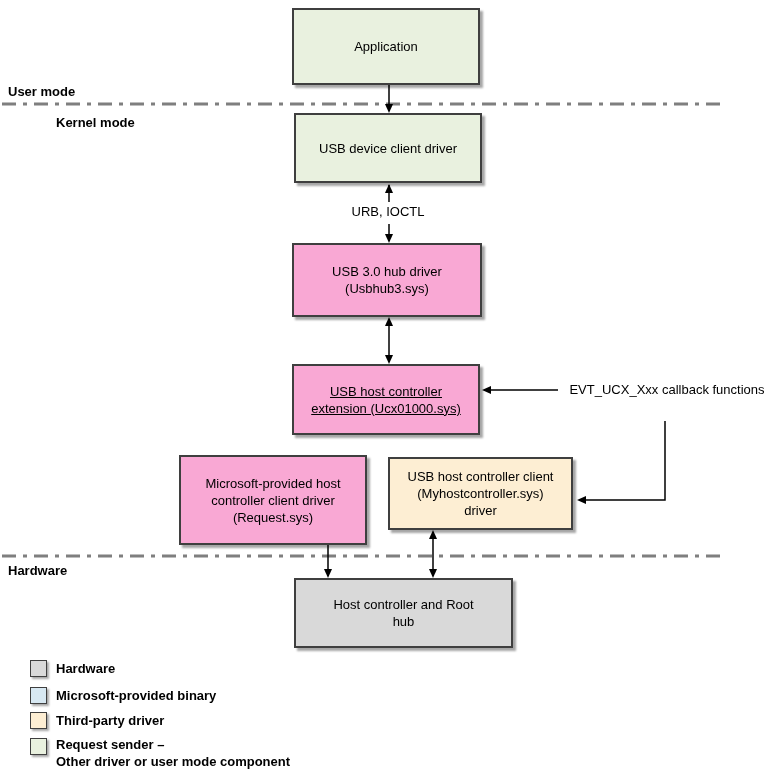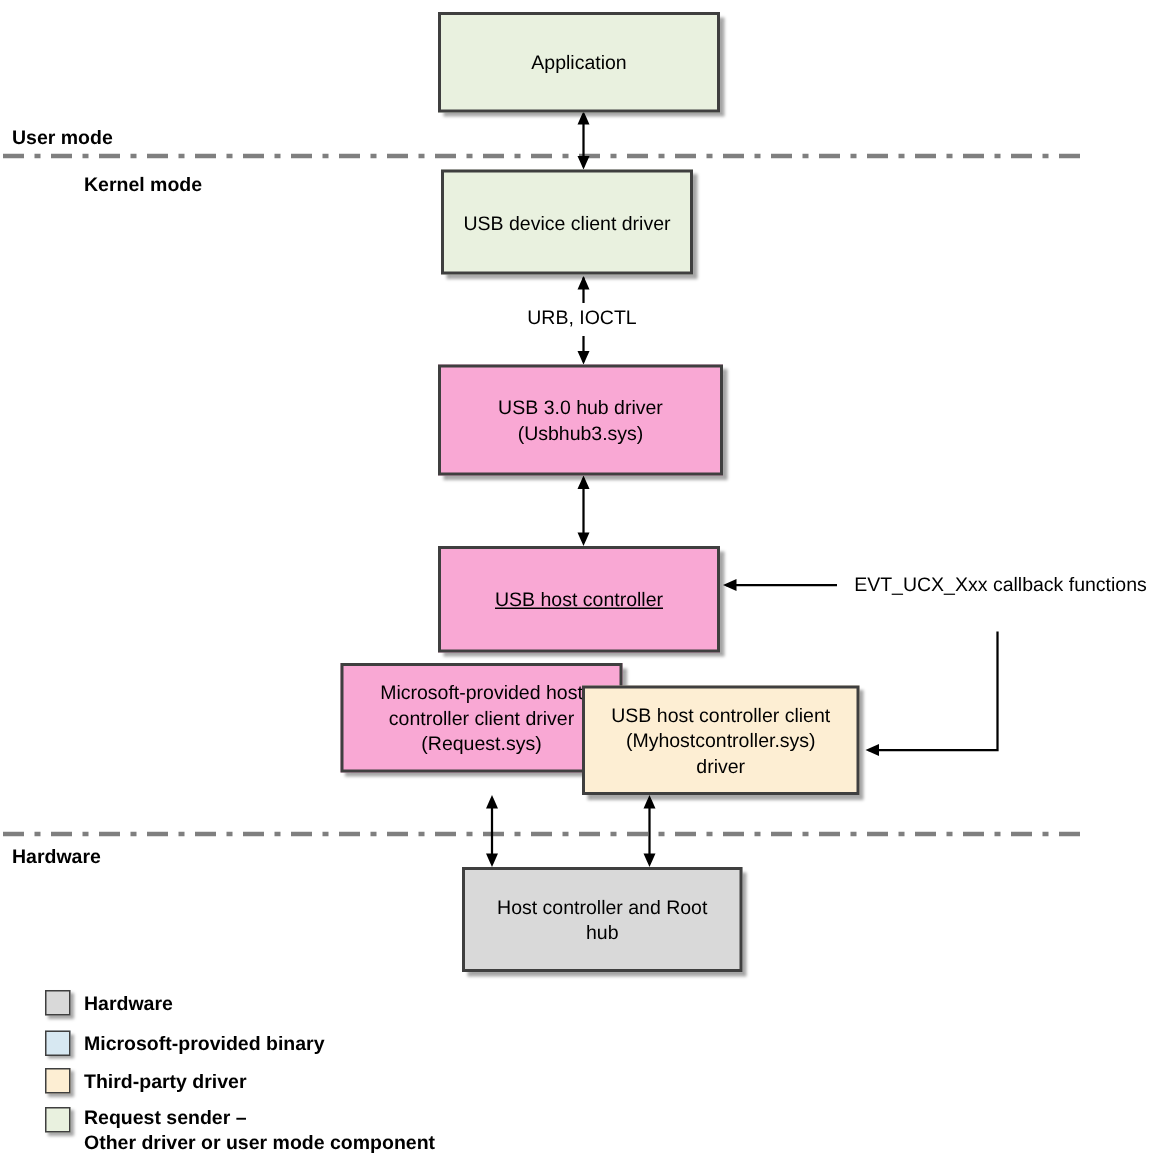--- a/index.html
+++ b/index.html
@@ -82,58 +82,59 @@
       <line x1="433" y1="532" x2="433" y2="576" stroke="#000" stroke-width="1.5"></line>
       <polygon points="433,530 429,539 437,539" fill="#000"></polygon>
       <polygon points="433,578 429,569 437,569" fill="#000"></polygon>
     </g>
   </svg>
 
   <div class="mode-label" style="left:8px;top:84px;">User mode</div>
   <div class="mode-label" style="left:8px;top:115px;padding-left:48px;">Kernel mode</div>
   <div class="mode-label" style="left:8px;top:563px;">Hardware</div>
 
-  <div class="box fill-green" style="left:292px;top:8px;width:188px;height:67px;">
+  <div class="box fill-green" style="left:292px;top:8px;width:188px;height:77px;">
     <span class="ln">Application</span>
   </div>
 
-  <div class="box fill-green" style="left:294px;top:113px;width:168px;height:70px;">
+  <div class="box fill-green" style="left:294px;top:113px;width:188px;height:70px;">
     <span class="ln">USB device client driver</span>
   </div>
 
   <div class="box fill-blue" style="left:292px;top:243px;width:190px;height:74px;">
     <div>
       <span class="ln">USB 3.0 hub driver</span>
       <span class="ln">(Usbhub3.sys)</span>
     </div>
   </div>
 
   <div class="box fill-blue" style="left:292px;top:364px;width:188px;height:71px;text-decoration:underline;">
     <div>
       <span class="ln">USB host controller</span>
+      <span class="ln">extension (Ucx01000.sys)</span>
     </div>
   </div>
 
-  <div class="box fill-blue" style="left:179px;top:442px;width:188px;height:73px;margin-left:48px;">
+  <div class="box fill-blue" style="left:179px;top:455px;width:188px;height:90px;">
     <div>
       <span class="ln">Microsoft-provided host</span>
       <span class="ln">controller client driver</span>
       <span class="ln">(Request.sys)</span>
     </div>
   </div>
 
   <div class="box fill-yellow" style="left:388px;top:457px;width:185px;height:73px;">
     <div>
       <span class="ln">USB host controller client</span>
       <span class="ln">(Myhostcontroller.sys)</span>
       <span class="ln">driver</span>
     </div>
   </div>
 
-  <div class="box fill-gray" style="left:308px;top:578px;width:187px;height:70px;">
+  <div class="box fill-gray" style="left:294px;top:578px;width:219px;height:70px;">
     <div>
       <span class="ln">Host controller and Root</span>
       <span class="ln">hub</span>
     </div>
   </div>
 
   <div class="annot" style="left:330px;top:204px;width:116px;">URB, IOCTL</div>
 
   <div class="annot" style="left:556px;top:382px;width:222px;background:transparent;">
     <span class="ln" style="display:block;">EVT_UCX_Xxx callback functions</span>

